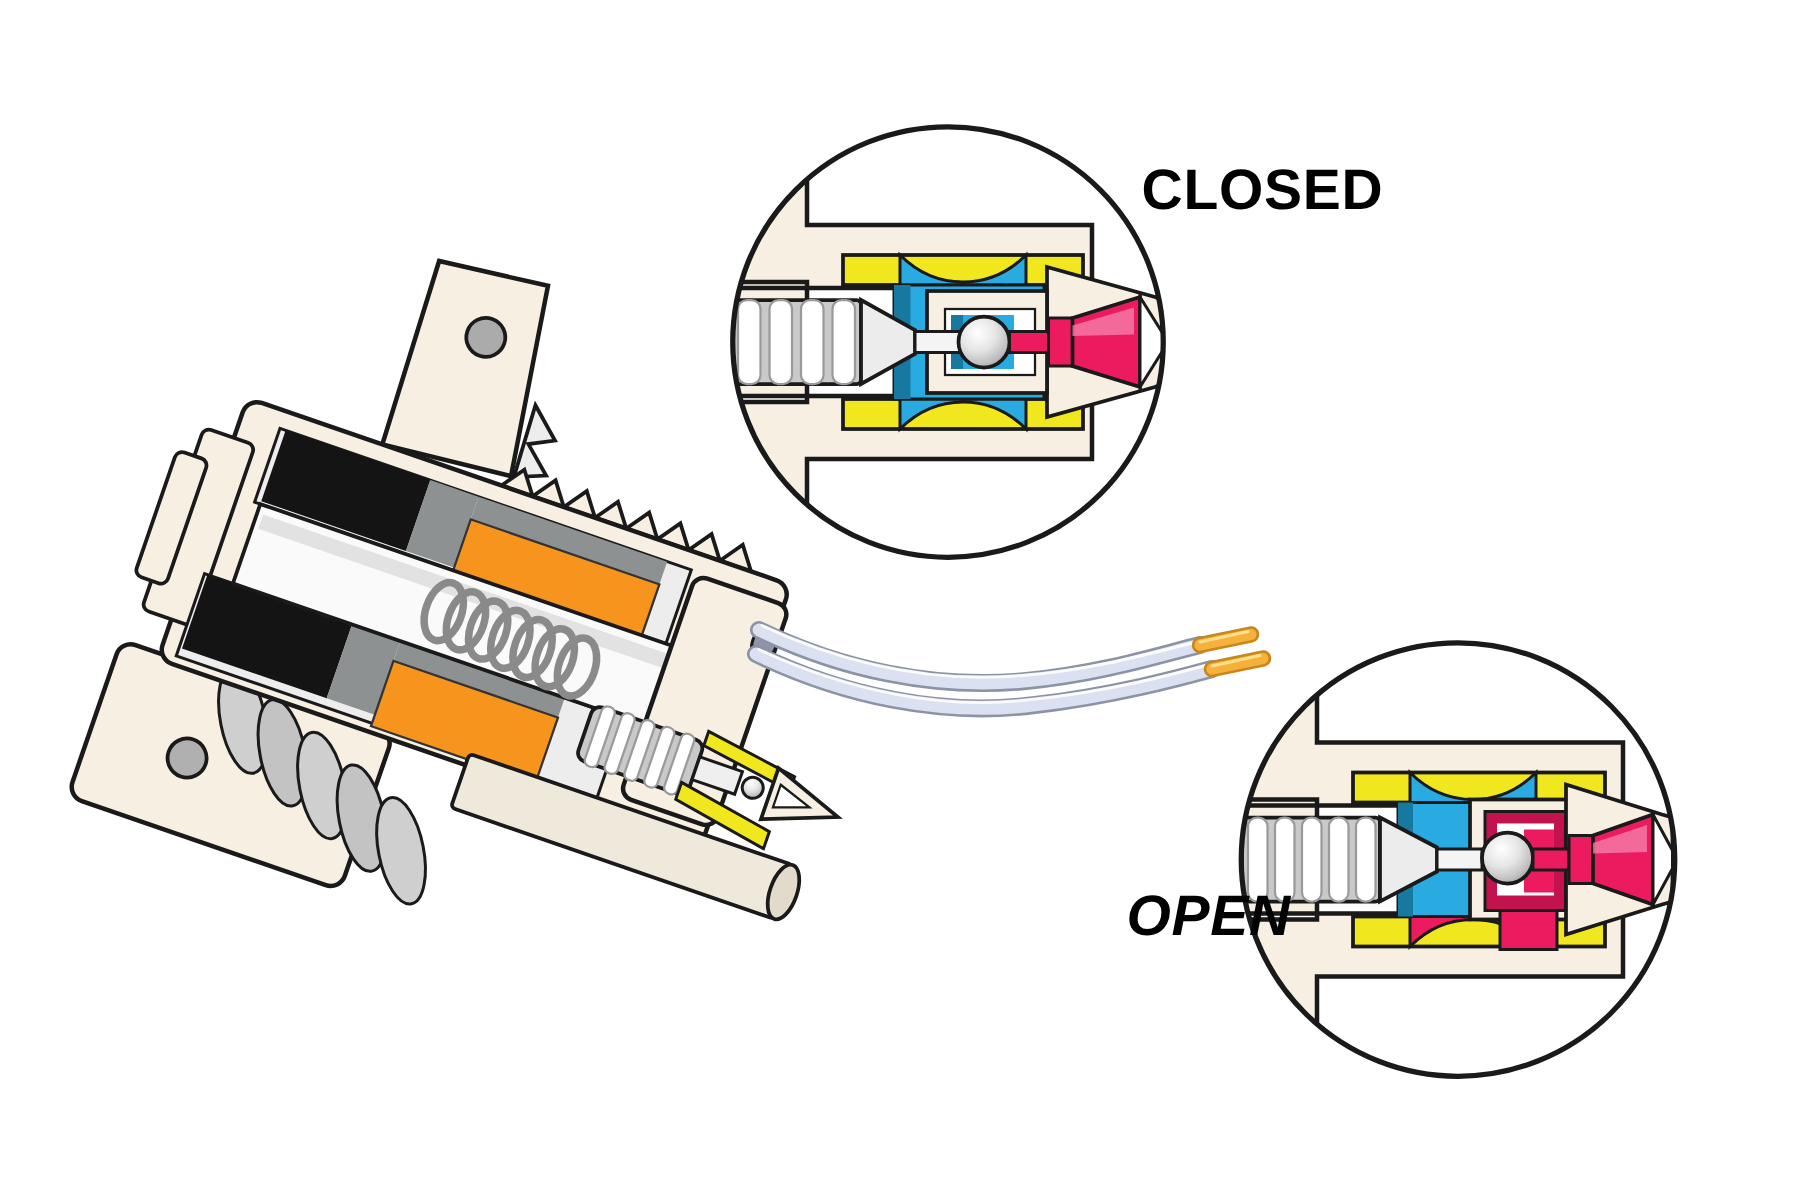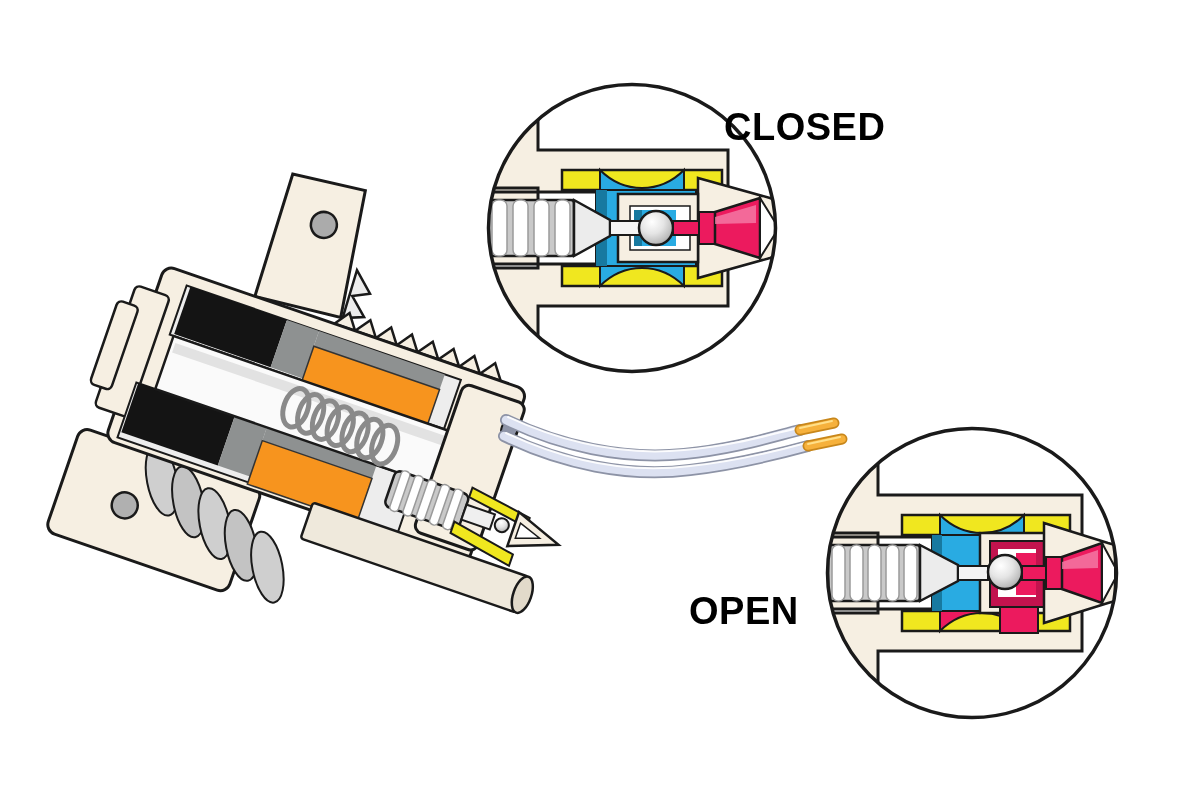--- a/index.html
+++ b/index.html
@@ -11,22 +11,22 @@
     --fluid-pink:#EC1A5E; --fluid-pink-dark:#C2134E; --fluid-pink-light:#F584AE;
     --wire-sheath:#DCE1F1; --wire-outline:#8D93A6;
     --wire-tip-orange:#F6B13C; --wire-tip-dark:#C8871B; --wire-tip-gloss:#FFE08A;
     --label-color:#000000; --white:#FFFFFF;
   }
   html,body{margin:0;padding:0;}
   .canvas{position:relative;width:1200px;height:800px;background:var(--background);
     overflow:hidden;font-family:"Liberation Sans",sans-serif;}
   .state-label{position:absolute;font-weight:700;font-size:38px;letter-spacing:.5px;
     color:var(--label-color);line-height:1;white-space:nowrap;}
-  #label-closed{left:724px;top:108px;}
-  #label-open{left:689px;top:592px;}
+  #label-closed{left:761px;top:108px;}
+  #label-open{left:751px;top:592px;font-style:italic;}
   svg{position:absolute;left:0;top:0;}
   .f-cream{fill:var(--body-cream);}
   .f-black{fill:var(--core-black);} .f-gray{fill:var(--metal-gray);}
   .f-orange{fill:var(--coil-orange);} .f-yellow{fill:var(--seal-yellow);}
   .f-cyan{fill:var(--fluid-cyan);} .f-cyand{fill:var(--fluid-cyan-dark);}
   .f-pink{fill:var(--fluid-pink);} .f-pinkd{fill:var(--fluid-pink-dark);}
   .f-pinkl{fill:var(--fluid-pink-light);} .f-white{fill:var(--white);}
   .f-plgray{fill:var(--plunger-gray);}
   .s-o{stroke:var(--outline);}
   .ring{fill:none;stroke:var(--outline);stroke-width:3.5px;}

